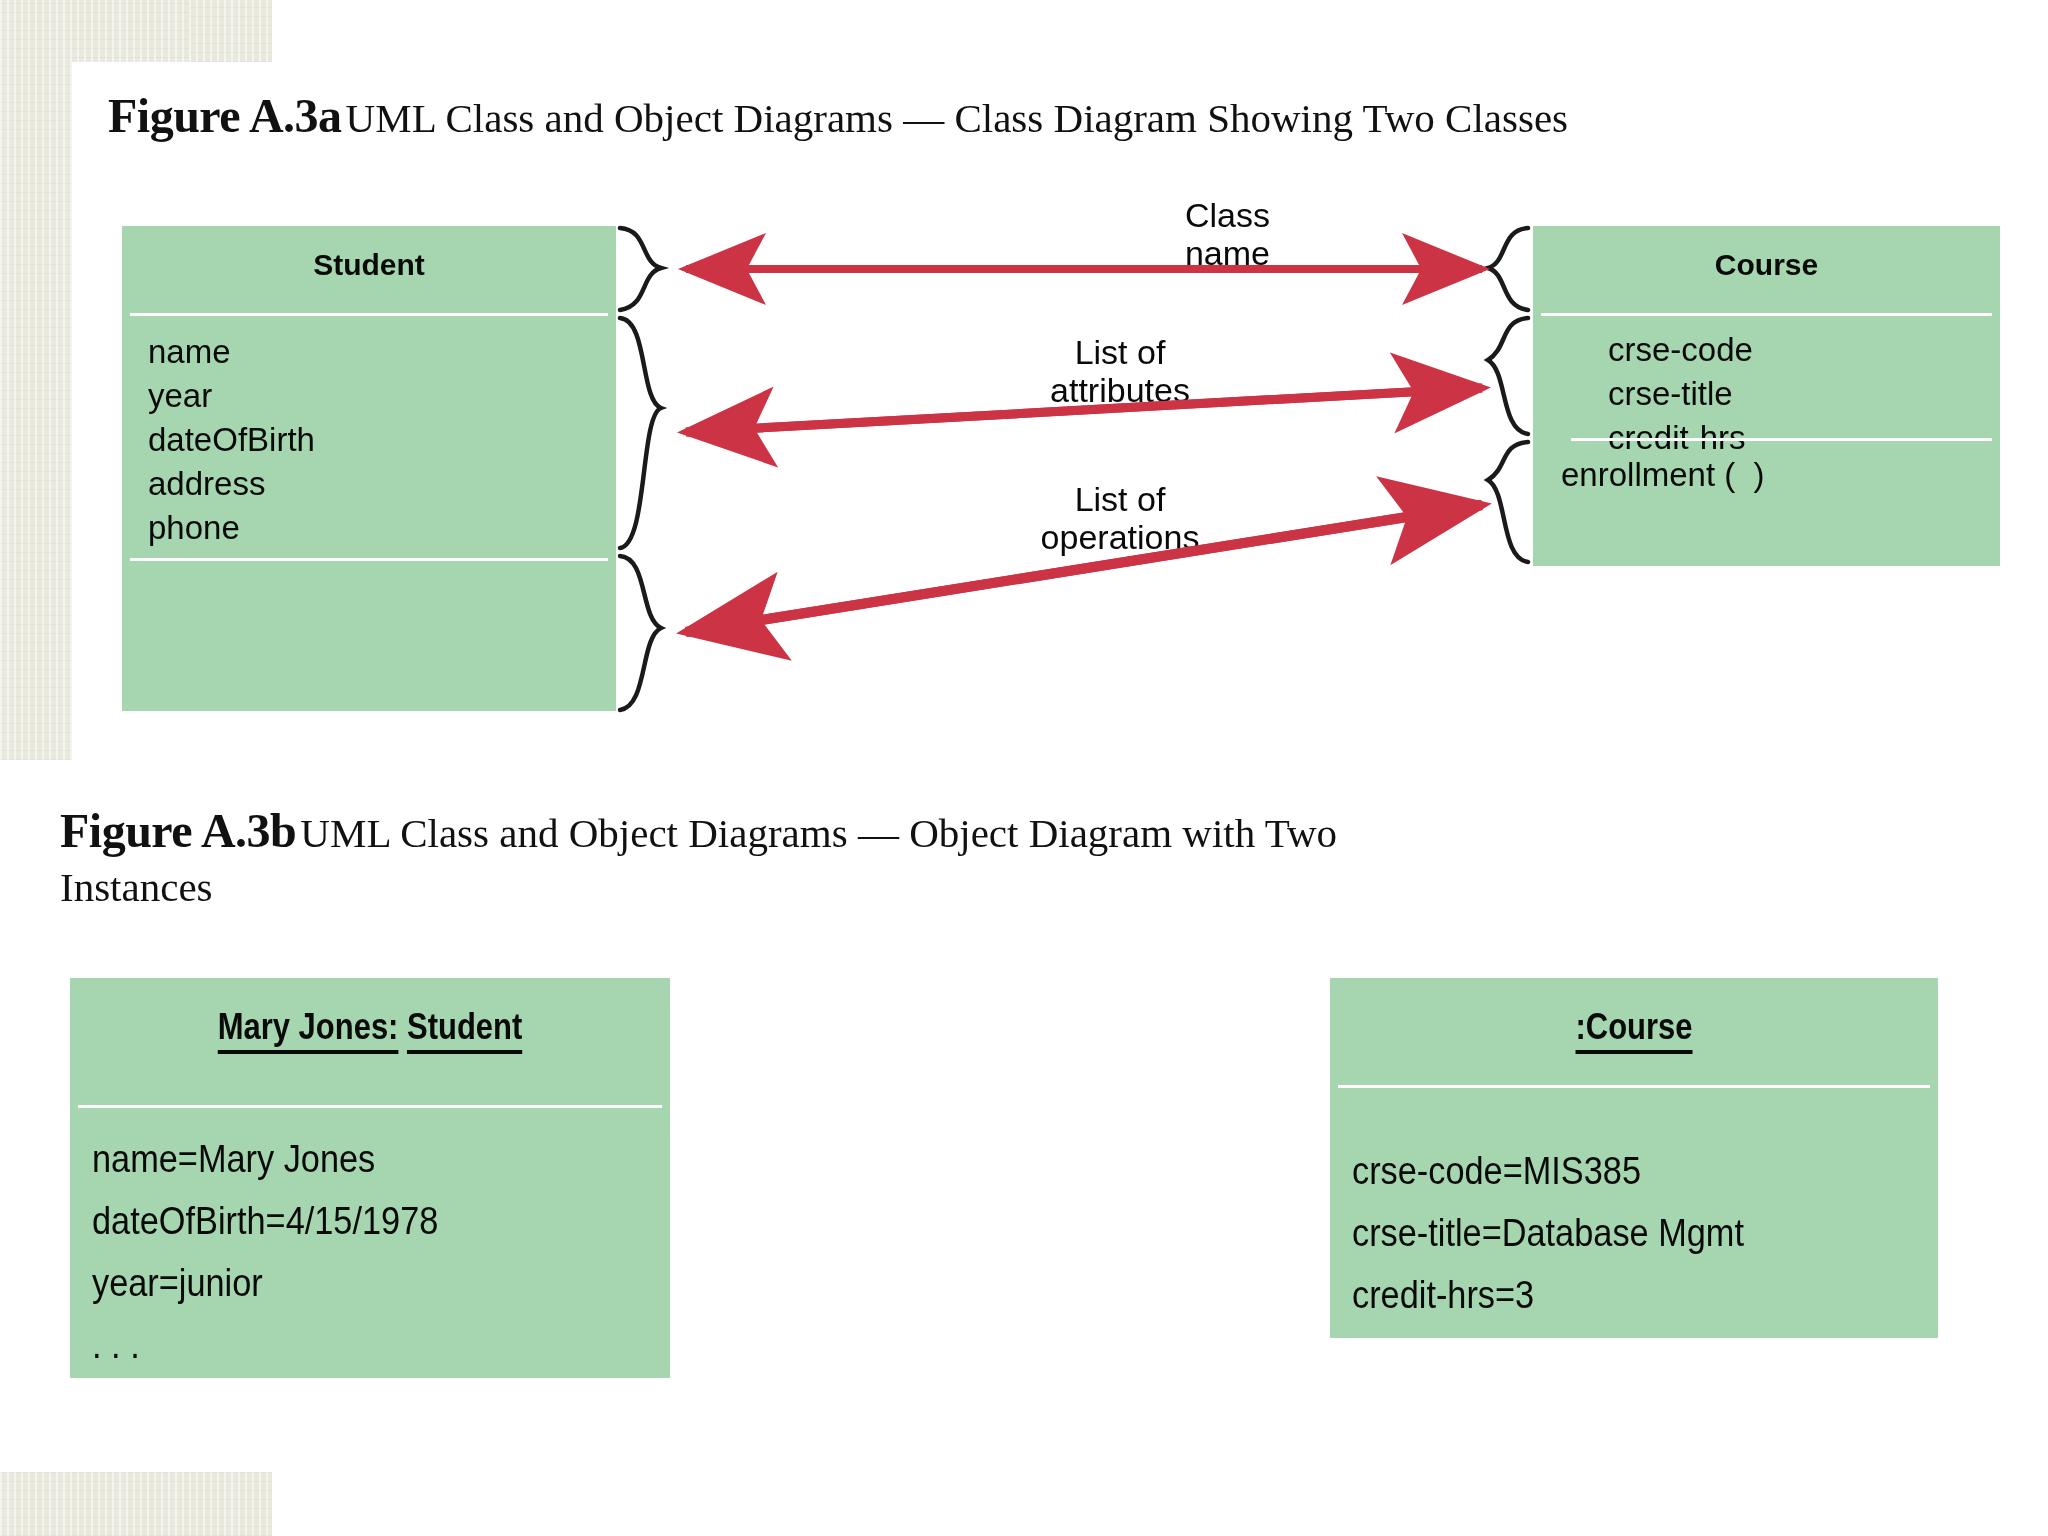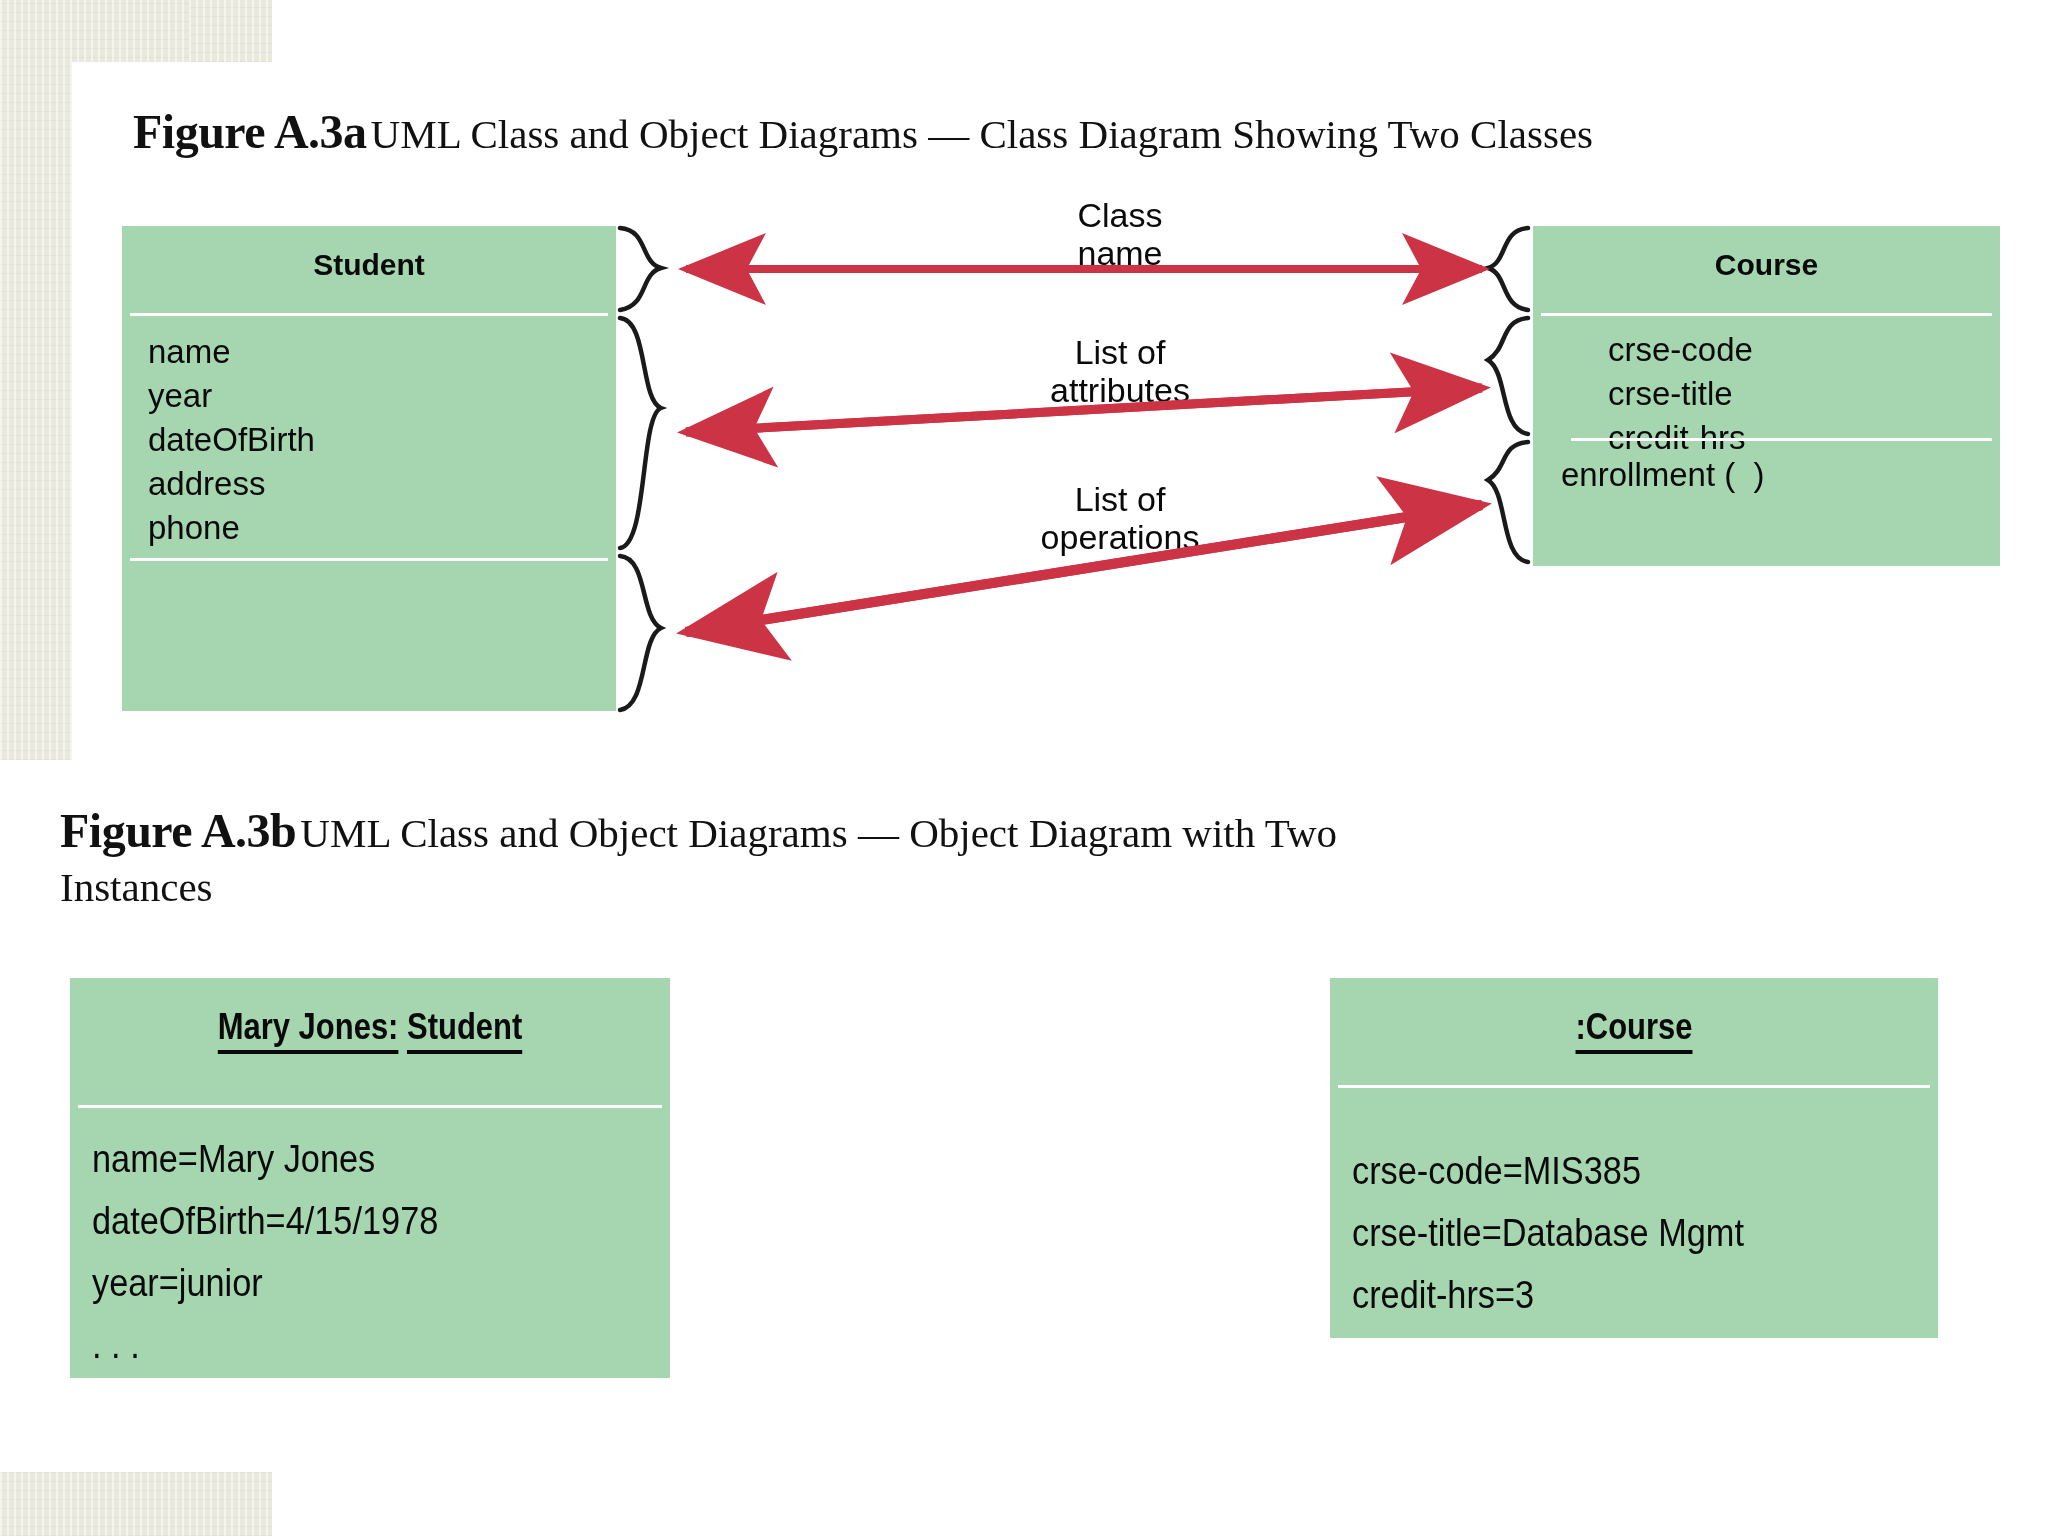--- a/index.html
+++ b/index.html
@@ -52,21 +52,21 @@
   }
   .fig-label {
     font-weight: bold;
     font-size: 48px;
     letter-spacing: -0.5px;
   }
   .fig-rest {
     font-weight: normal;
     font-size: 41px;
   }
-  #caption-a { left: 108px; top: 104px; margin-left: 25px; }
+  #caption-a { left: 108px; top: 88px; }
   #caption-b { left: 60px;  top: 800px; white-space: normal; width: 1300px; line-height: 1.28; }
 
   
   .uml-box {
     position: absolute;
     background: #a5d6b0;
     box-sizing: border-box;
   }
   .uml-section {
     position: relative;
@@ -138,21 +138,21 @@
   .ann-label {
     position: absolute;
     font-family: "Liberation Sans", sans-serif;
     font-size: 34px;
     color: #0a0a0a;
     text-align: center;
     line-height: 38px;
     white-space: pre-line;
     width: 300px;
   }
-  #ann-classname  { left: 970px; top: 196px; }
+  #ann-classname  { left: 970px; top: 196px; text-align: right; }
   #ann-attrs      { left: 970px; top: 333px; }
   #ann-operations { left: 970px; top: 480px; }
 
   
   #overlay {
     position: absolute;
     left: 0; top: 0;
     width: 2048px; height: 1536px;
     pointer-events: none;
   }

